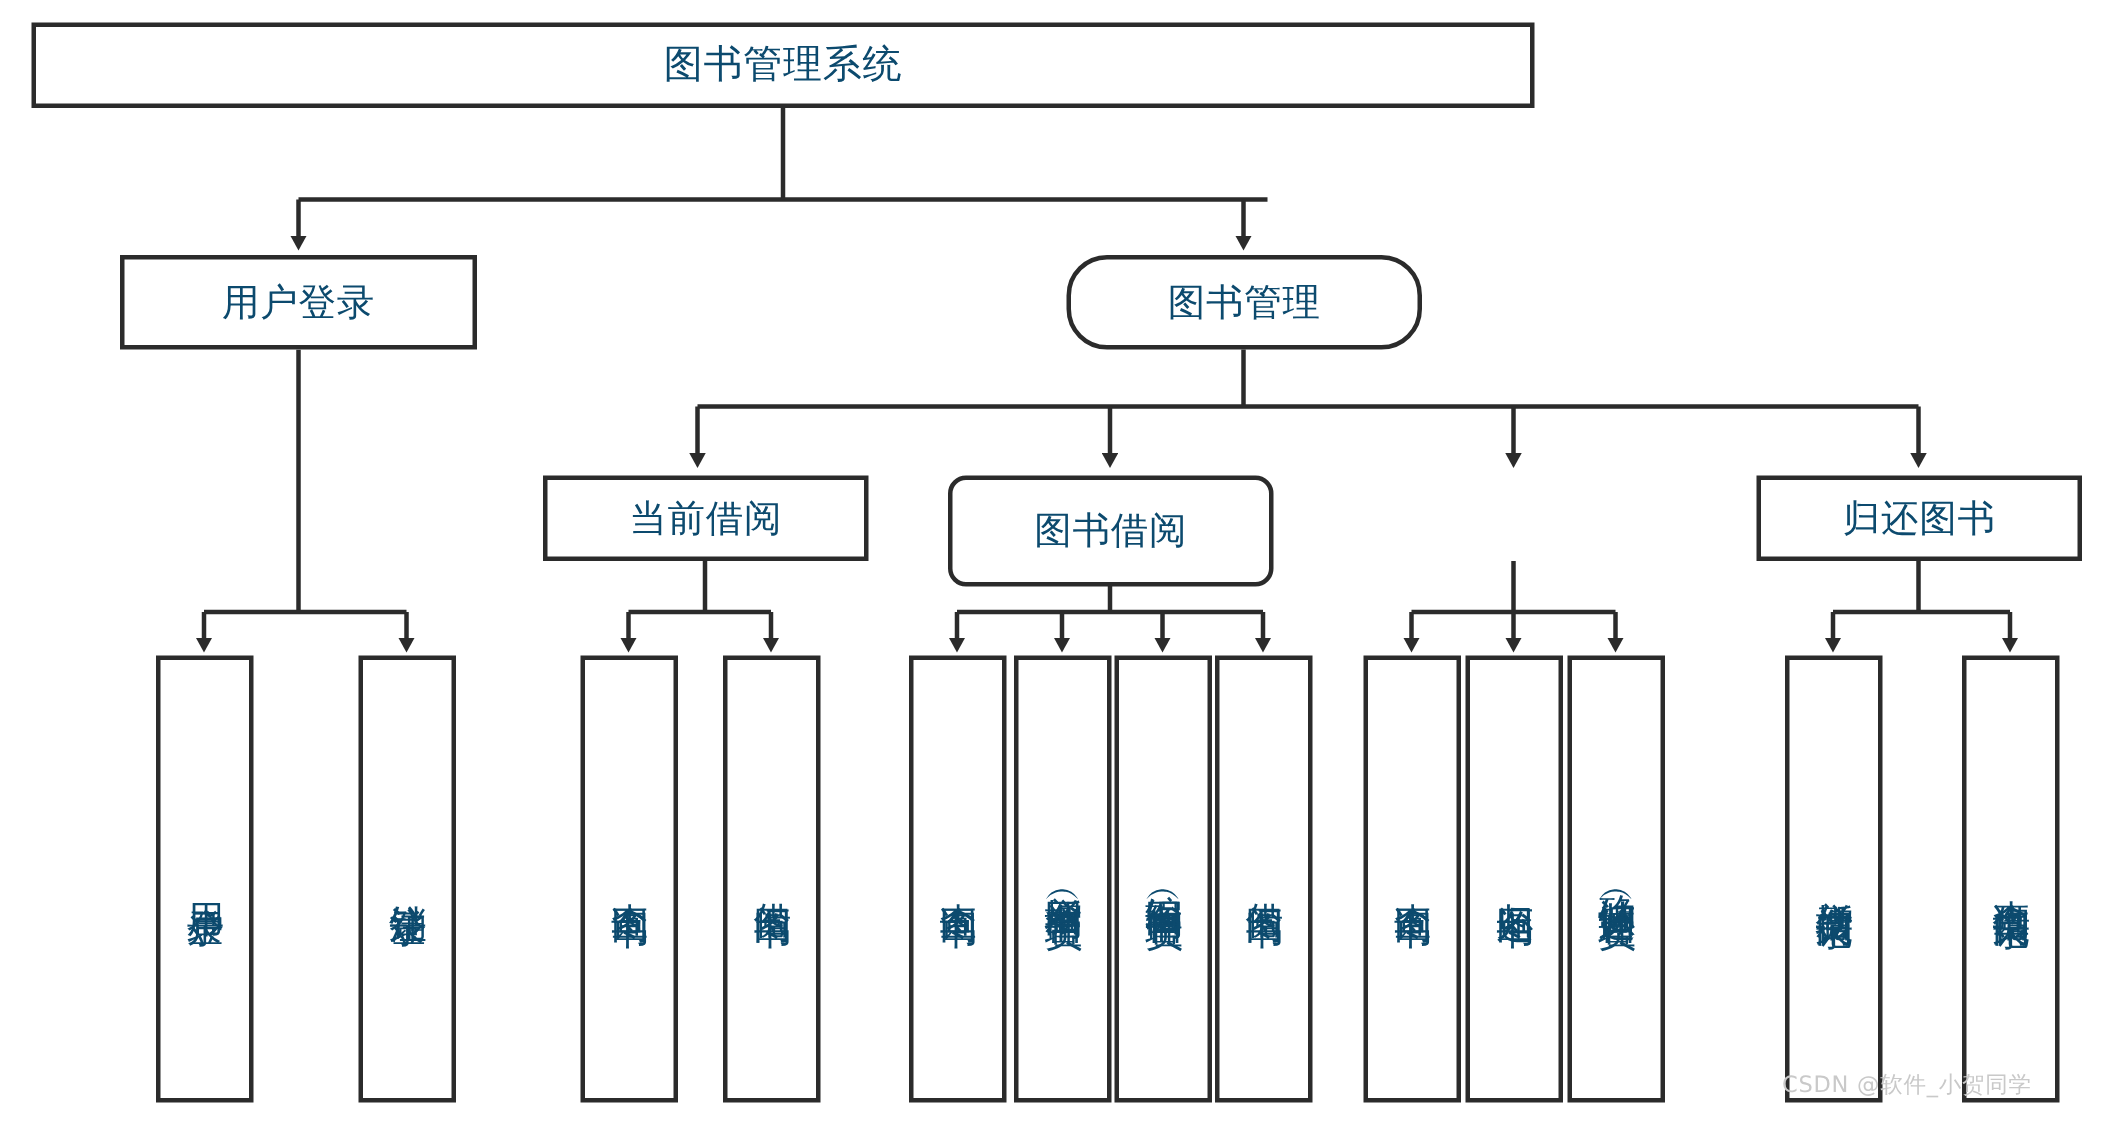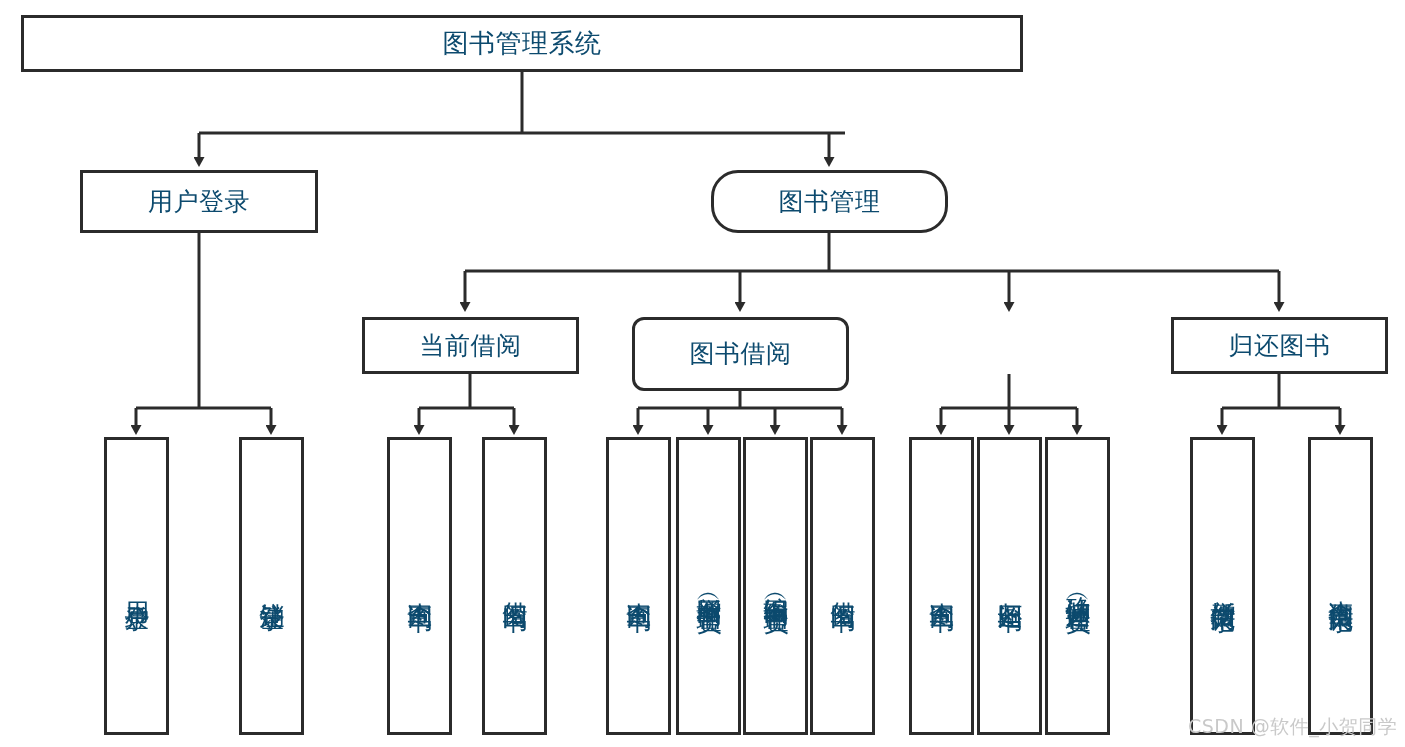--- a/index.html
+++ b/index.html
@@ -58,21 +58,21 @@
     font-size: 25px;
     line-height: 1.12;
     letter-spacing: 2px;
     white-space: nowrap;
     text-align: center;
   }
   .watermark {
     position: absolute;
     left: 1188px;
     top: 714px;
-    font-size: 19px;
+    font-size: 15px;
     color: #c9c9c9;
     letter-spacing: 0.5px;
     white-space: nowrap;
     z-index: 5;
     font-family: "DejaVu Sans", "Liberation Sans", sans-serif;
   }
 </style>
 </head>
 <body>
 

